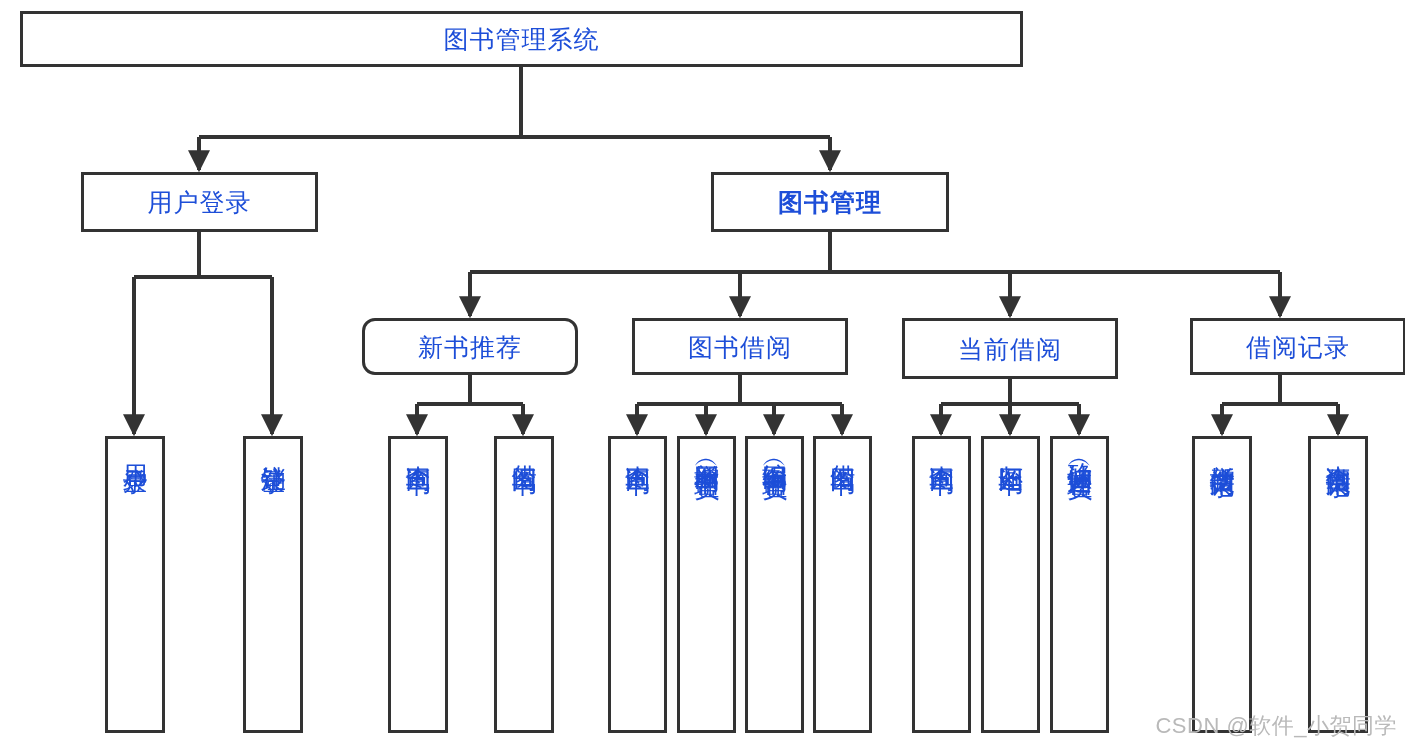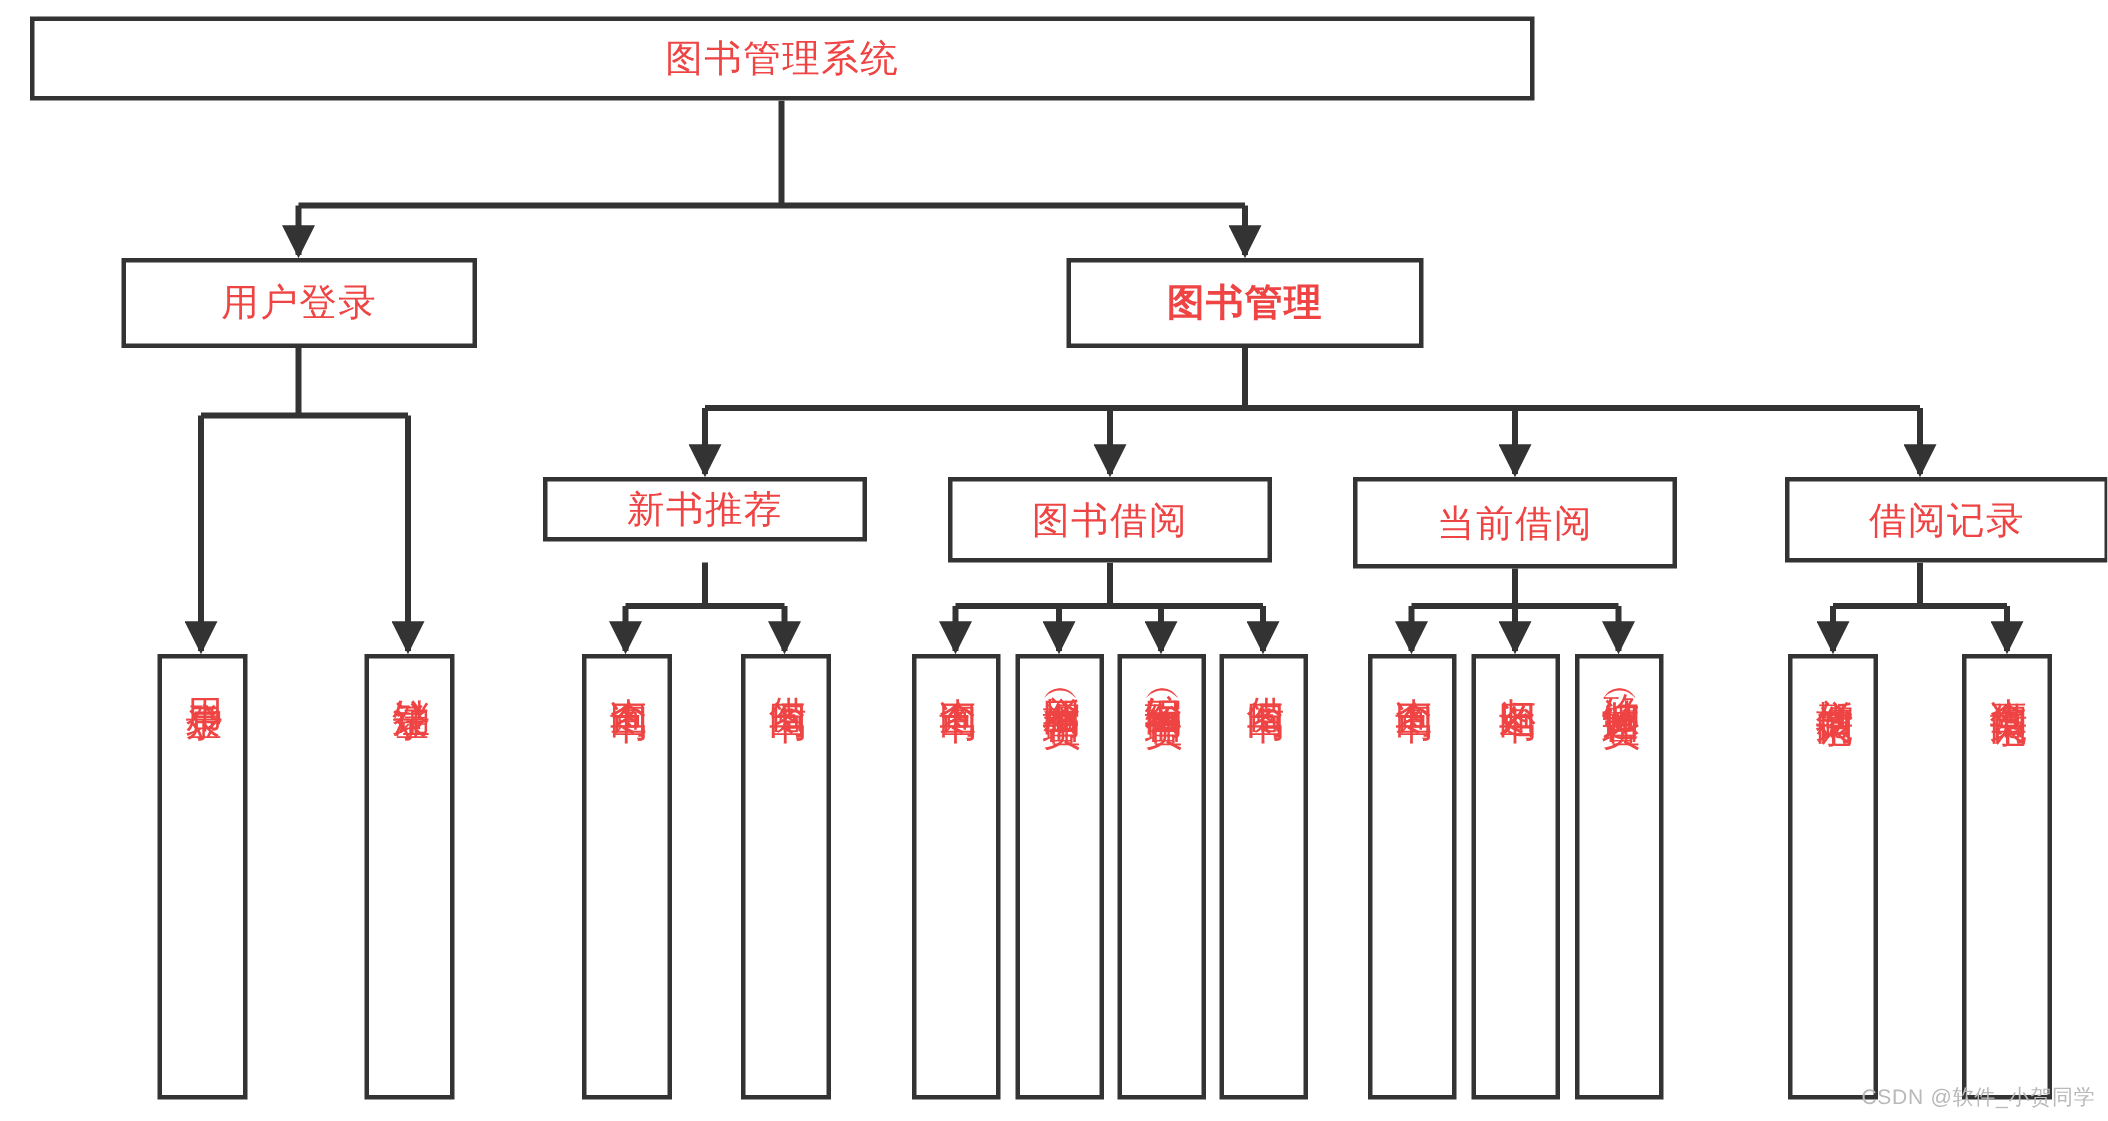--- a/index.html
+++ b/index.html
@@ -24,21 +24,21 @@
     pointer-events: none;
   }
   .node {
     position: absolute;
     box-sizing: border-box;
     background: #ffffff;
     border: 3px solid #333333;
     display: flex;
     align-items: center;
     justify-content: center;
-    color: #ef4444;
+    color: #1d4ed8;
   }
   .node.horiz {
     font-size: 25px;
     letter-spacing: 1px;
     line-height: 1.2;
   }
   .node.vert {
     writing-mode: vertical-rl;
     text-orientation: upright;
     font-size: 25px;
@@ -55,21 +55,21 @@
     white-space: pre;
     display: block;
   }
   .node.vert .node-label {
     white-space: normal;
   }
   #watermark {
     position: absolute;
     right: 8px;
     bottom: 6px;
-    font-size: 14px;
+    font-size: 22px;
     color: #b9b9b9;
     letter-spacing: 0.5px;
     white-space: nowrap;
     font-family: "Liberation Sans", "DejaVu Sans", sans-serif;
   }
 </style>
 </head>
 <body>
 
 <div id="canvas">
@@ -129,21 +129,21 @@
     <span class="node-label">图书管理系统</span>
   </div>
 
   <div class="node horiz" style="left:81px; top:172px; width:237px; height:60px;">
     <span class="node-label">用户登录</span>
   </div>
   <div class="node horiz" style="left:711px; top:172px; width:238px; height:60px;font-weight:bold;">
     <span class="node-label">图书管理</span>
   </div>
 
-  <div class="node horiz" style="left:362px; top:318px; width:216px; height:43px;">
+  <div class="node horiz" style="left:362px; top:318px; width:216px; height:57px;border-radius:13px;">
     <span class="node-label">新书推荐</span>
   </div>
   <div class="node horiz" style="left:632px; top:318px; width:216px; height:57px;justify-content:center;">
     <span class="node-label">图书借阅</span>
   </div>
   <div class="node horiz" style="left:902px; top:318px; width:216px; height:61px;text-align:right;">
     <span class="node-label">当前借阅</span>
   </div>
   <div class="node horiz" style="left:1172px; top:318px; width:216px; height:57px;margin-left:18px;">
     <span class="node-label">借阅记录</span>

